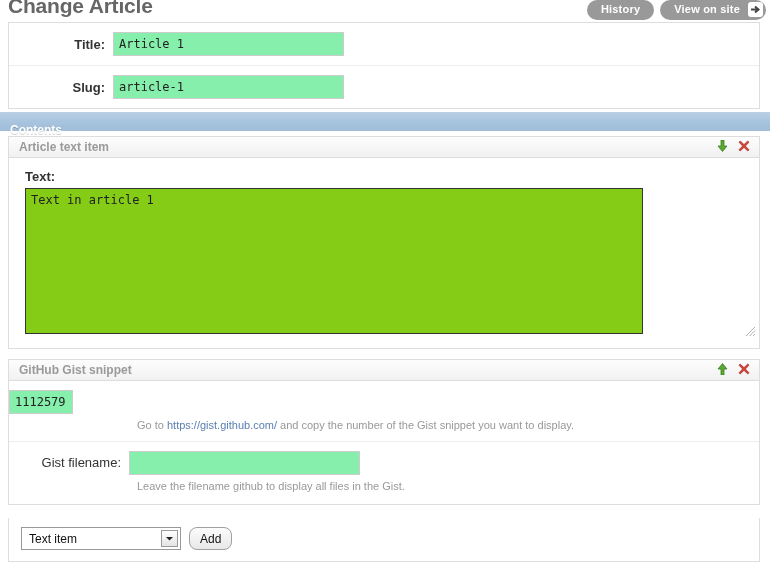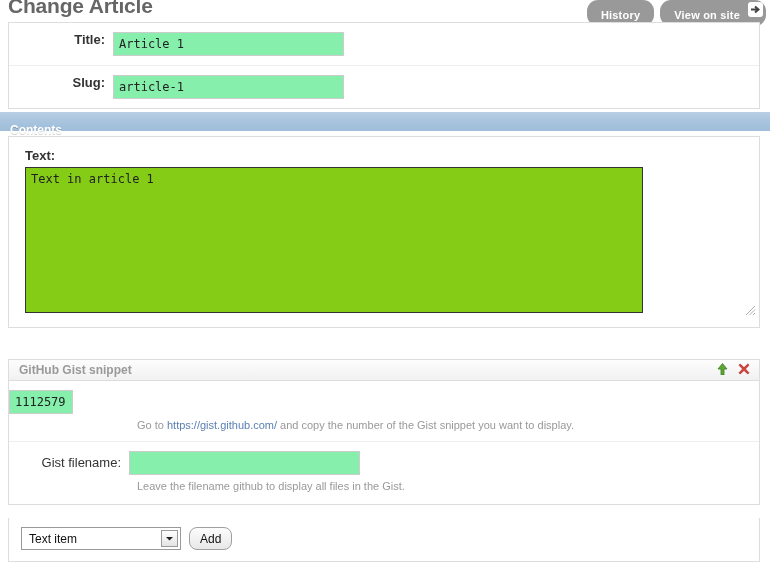--- a/index.html
+++ b/index.html
@@ -33,21 +33,21 @@
     top: 0px;
     display: flex;
     align-items: center;
     gap: 6px;
   }
   .tool-btn {
     background: #999999;
     color: #ffffff;
     font-size: 11px;
     font-weight: bold;
-    padding: 9px 14px 4px 14px;
+    padding: 3px 14px 4px 14px;
     border-radius: 11px;
     letter-spacing: 0.2px;
     white-space: nowrap;
     line-height: 13px;
   }
   .tool-btn.with-arrow {
     padding-right: 26px;
     position: relative;
   }
   .view-arrow {
@@ -70,20 +70,21 @@
     left: 8px;
     top: 22px;
     width: 752px;
     border: 1px solid #dddddd;
     border-bottom: none;
     box-sizing: border-box;
     background: #ffffff;
   }
   .form-row {
     display: flex;
+    align-items: center;
     padding: 9px 0 9px 0;
     border-bottom: 1px solid #eeeeee;
     box-sizing: border-box;
   }
   .form-row.last { border-bottom: 1px solid #dddddd; }
   .row-label {
     width: 104px;
     text-align: right;
     padding-right: 8px;
     font-size: 13px;
@@ -303,20 +304,35 @@
       <div class="row-label">Slug:</div>
       <input class="txt-input w-title" type="text" value="article-1" style="">
     </div>
   </div>
 
   <div class="contents-bar">
     <span class="label">Contents</span>
   </div>
 
   <div class="panel-inline" style="top:136px;">
+    <div class="inline-head">
+      <span class="title">Article text item</span>
+      <span class="inline-actions">
+        <span class="icon-btn">
+          <svg width="11" height="12" viewBox="0 0 11 12">
+            <path d="M4 0 h3 v6 h3 L5.5 11.5 L1 6 h3 z" fill="#5aa832" stroke="#3d7d22" stroke-width="0.8"></path>
+          </svg>
+        </span>
+        <span class="icon-btn">
+          <svg width="12" height="12" viewBox="0 0 12 12">
+            <path d="M2.2 1 L6 4.6 L9.8 1 L11 2.2 L7.4 6 L11 9.8 L9.8 11 L6 7.4 L2.2 11 L1 9.8 L4.6 6 L1 2.2 z" fill="#d6453c" stroke="#a32b24" stroke-width="0.7"></path>
+          </svg>
+        </span>
+      </span>
+    </div>
     <div class="inline-body">
       <div class="field-label-block">Text:</div>
       <div class="ta-wrap">
         <textarea class="textarea" style="">Text in article 1</textarea>
         <span class="resize-grip">
           <svg width="11" height="11" viewBox="0 0 11 11">
             <path d="M10 1 L1 10 M10 4.5 L4.5 10 M10 8 L8 10" stroke="#b0b0b0" stroke-width="1" fill="none"></path>
           </svg>
         </span>
       </div>

